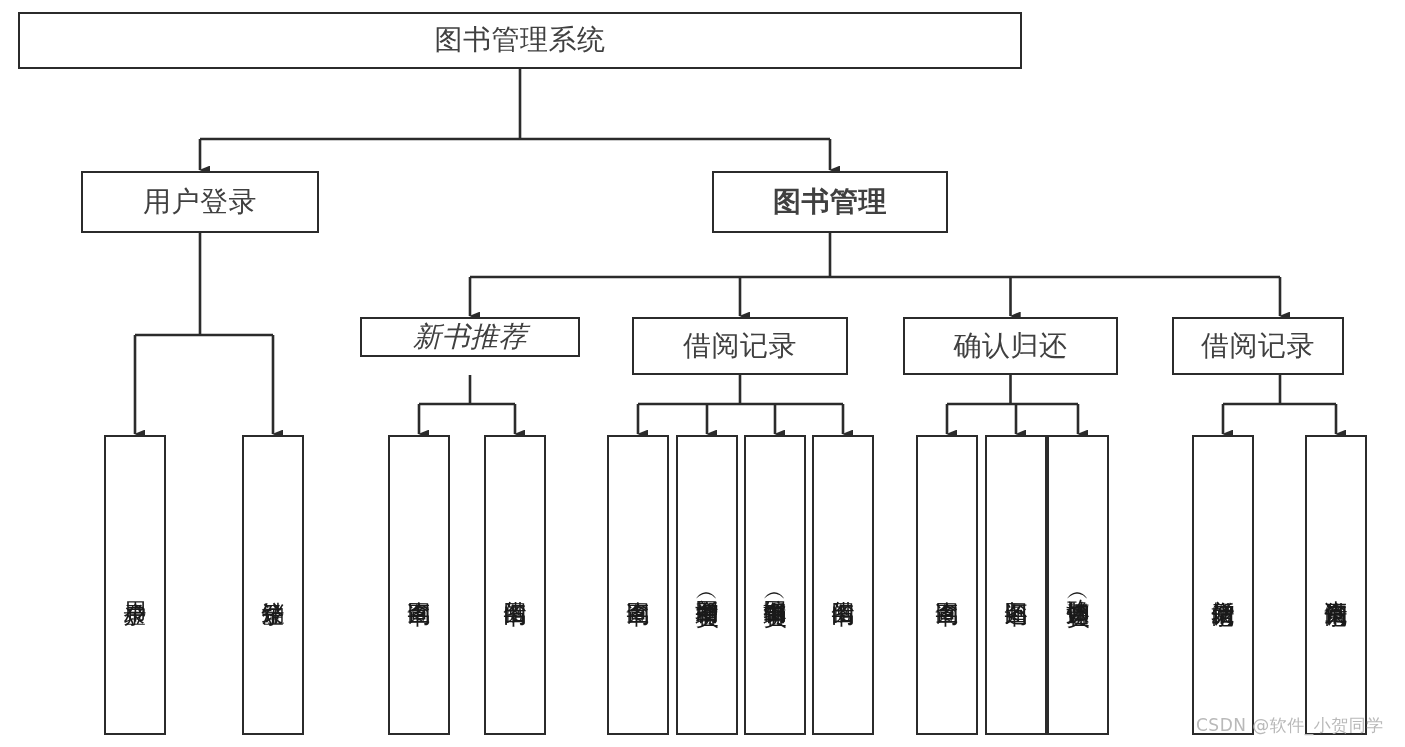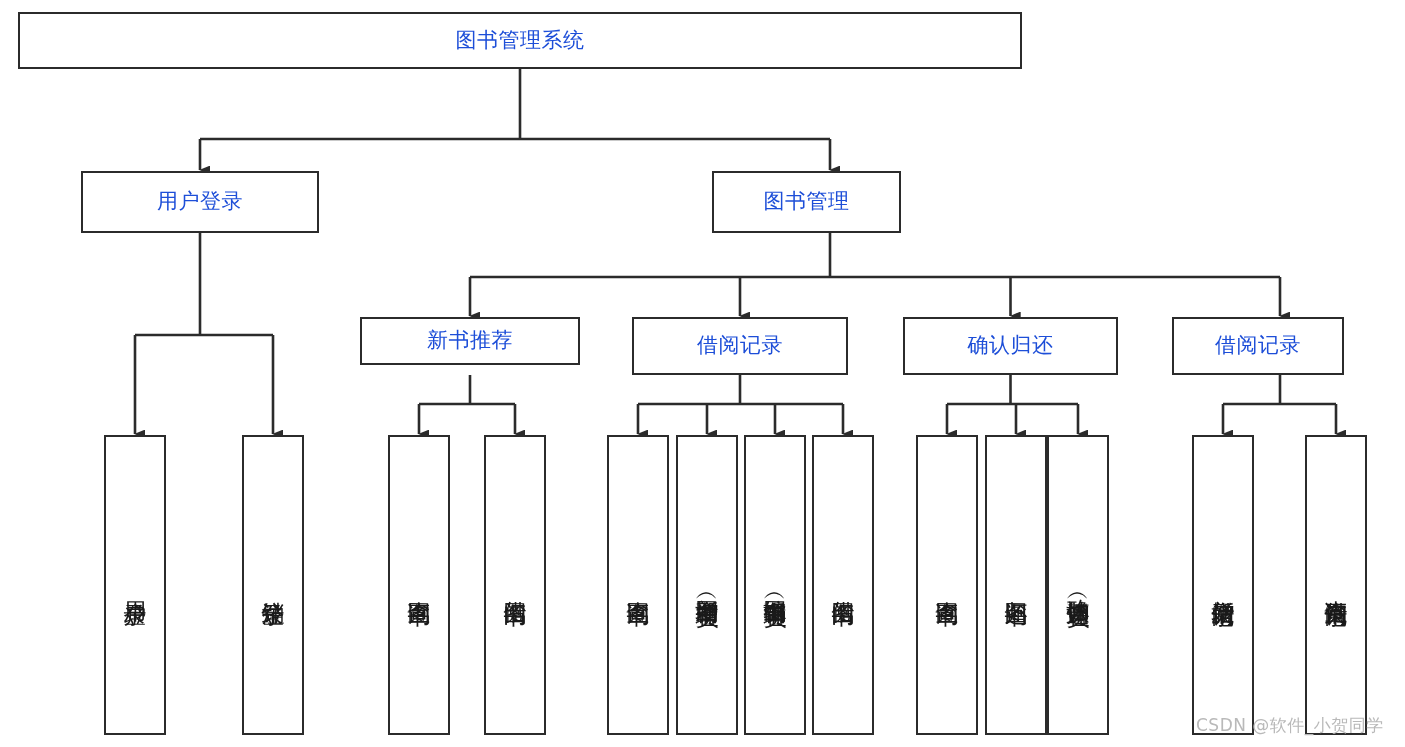--- a/index.html
+++ b/index.html
@@ -28,22 +28,22 @@
     position: absolute;
     box-sizing: border-box;
     border: 2px solid #2b2b2b;
     background: #ffffff;
     display: flex;
     align-items: center;
     justify-content: center;
     overflow: hidden;
   }
   .node-label-h {
-    font-size: 21px;
-    color: #1d4ed8;
+    font-size: 28px;
+    color: #404040;
     line-height: 1.1;
     white-space: nowrap;
     letter-spacing: 0.5px;
   }
   .node-box.vertical .node-label-v {
     writing-mode: vertical-rl;
     text-orientation: upright;
     font-size: 23px;
     color: #1a1a1a;
     line-height: 1.18;
@@ -108,24 +108,24 @@
       </g>
   </svg>
 
   <div id="nodes-layer">
       <div class="node-box" style="left: 18px; top: 12px; width: 1004px; height: 57px;">
         <span class="node-label-h">图书管理系统</span>
       </div>
       <div class="node-box" style="left: 81px; top: 171px; width: 238px; height: 62px;">
         <span class="node-label-h">用户登录</span>
       </div>
-      <div class="node-box" style="left: 712px; top: 171px; width: 189px; height: 62px;">
+      <div class="node-box" style="left: 712px; top: 171px; width: 236px; height: 62px; font-weight: bold;">
         <span class="node-label-h">图书管理</span>
       </div>
-      <div class="node-box" style="left: 360px; top: 317px; width: 220px; height: 48px;">
+      <div class="node-box" style="left: 360px; top: 317px; width: 220px; height: 40px; font-style: italic;">
         <span class="node-label-h">新书推荐</span>
       </div>
       <div class="node-box" style="left: 632px; top: 317px; width: 216px; height: 58px;">
         <span class="node-label-h">借阅记录</span>
       </div>
       <div class="node-box" style="left: 903px; top: 317px; width: 215px; height: 58px;">
         <span class="node-label-h">确认归还</span>
       </div>
       <div class="node-box" style="left: 1172px; top: 317px; width: 172px; height: 58px;">
         <span class="node-label-h">借阅记录</span>

